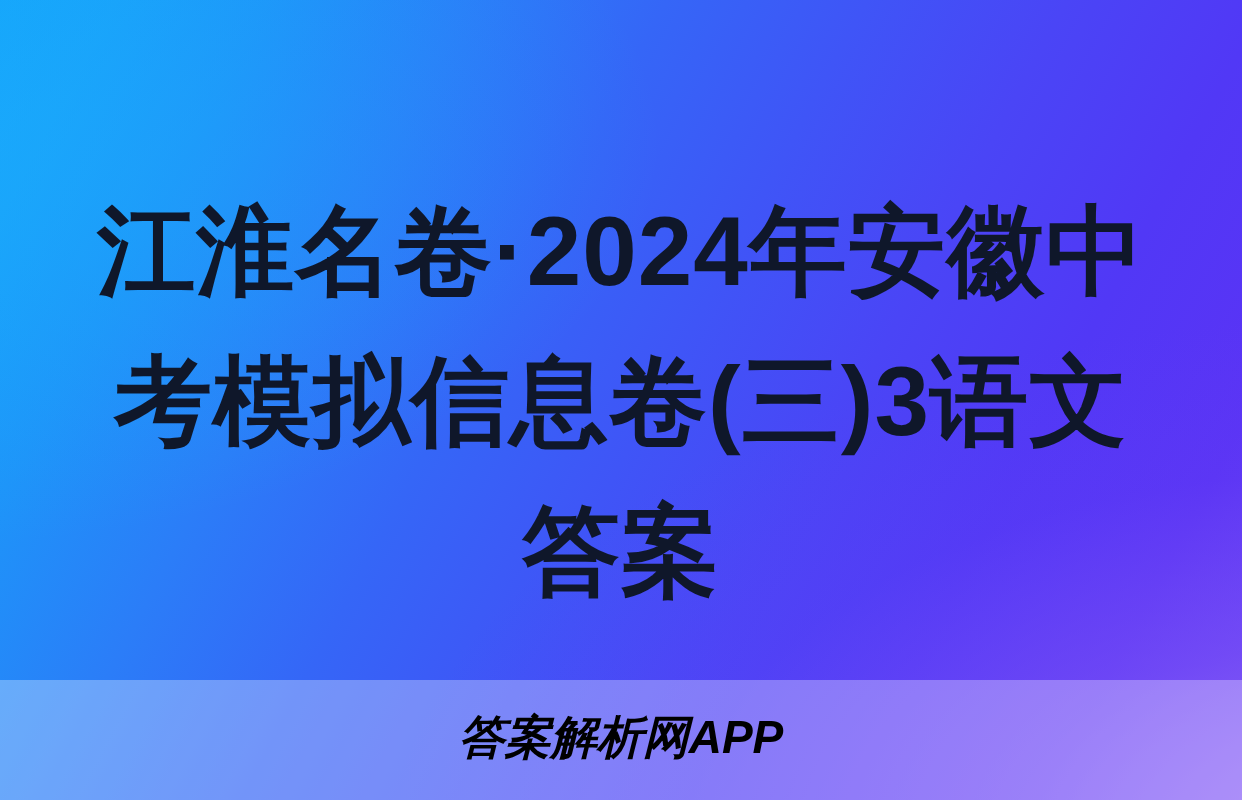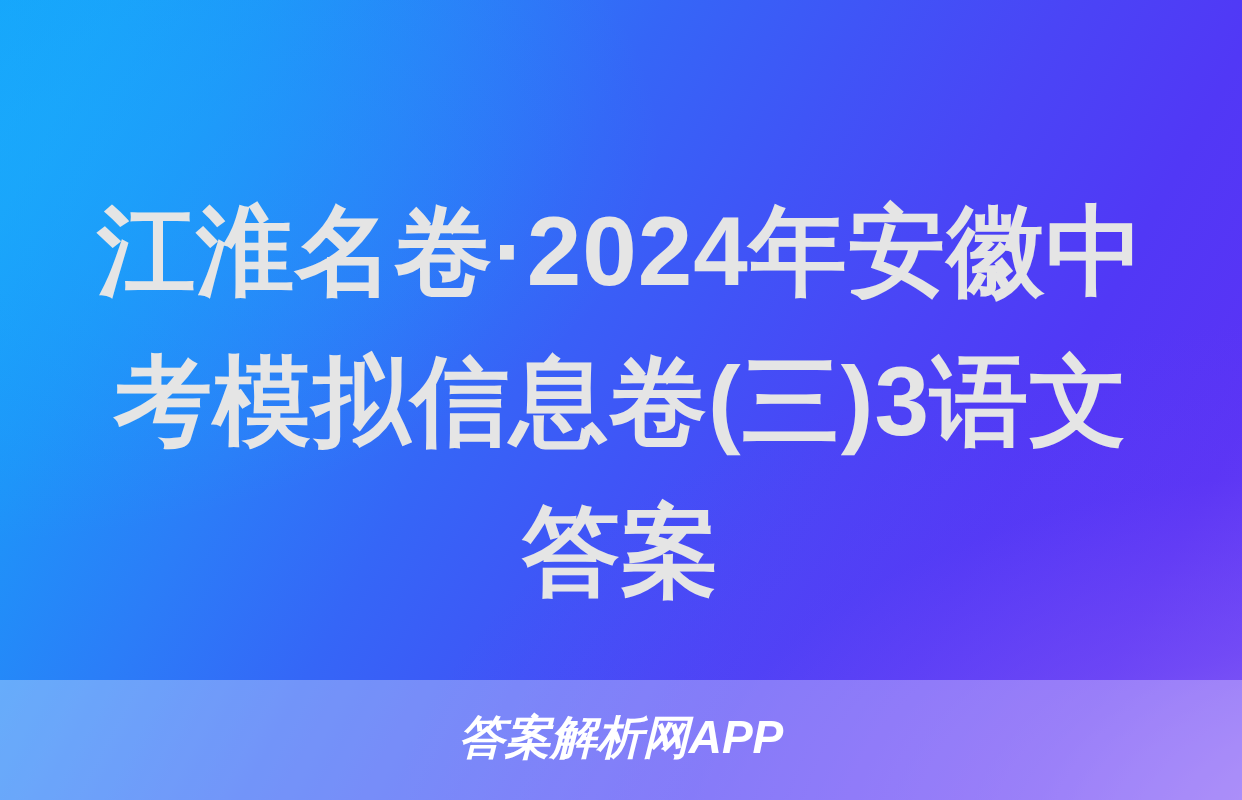--- a/index.html
+++ b/index.html
@@ -77,39 +77,39 @@
     position: absolute;
     left: 0;
     right: 0;
     top: 176px;
     padding: 0 72px;
     box-sizing: border-box;
     text-align: center;
   }
   .title {
     margin: 0;
-    color: #e5e5e5;
+    color: #0f172a;
     font-family: "Liberation Sans", "DejaVu Sans", sans-serif;
     font-size: 98px;
     font-weight: 700;
     line-height: 150px;
     letter-spacing: 1px;
     white-space: normal;
     word-break: break-all;
     text-rendering: geometricPrecision;
   }
 
   
   .watermark {
     position: absolute;
     left: 0;
     right: 0;
     top: 706px;
     text-align: center;
-    color: #ffffff;
+    color: #000000;
     font-family: "Liberation Sans", "DejaVu Sans", sans-serif;
     font-size: 46px;
     font-weight: 700;
     font-style: italic;
     letter-spacing: 0px;
     line-height: 62px;
     white-space: nowrap;
   }
 </style>
 </head>

